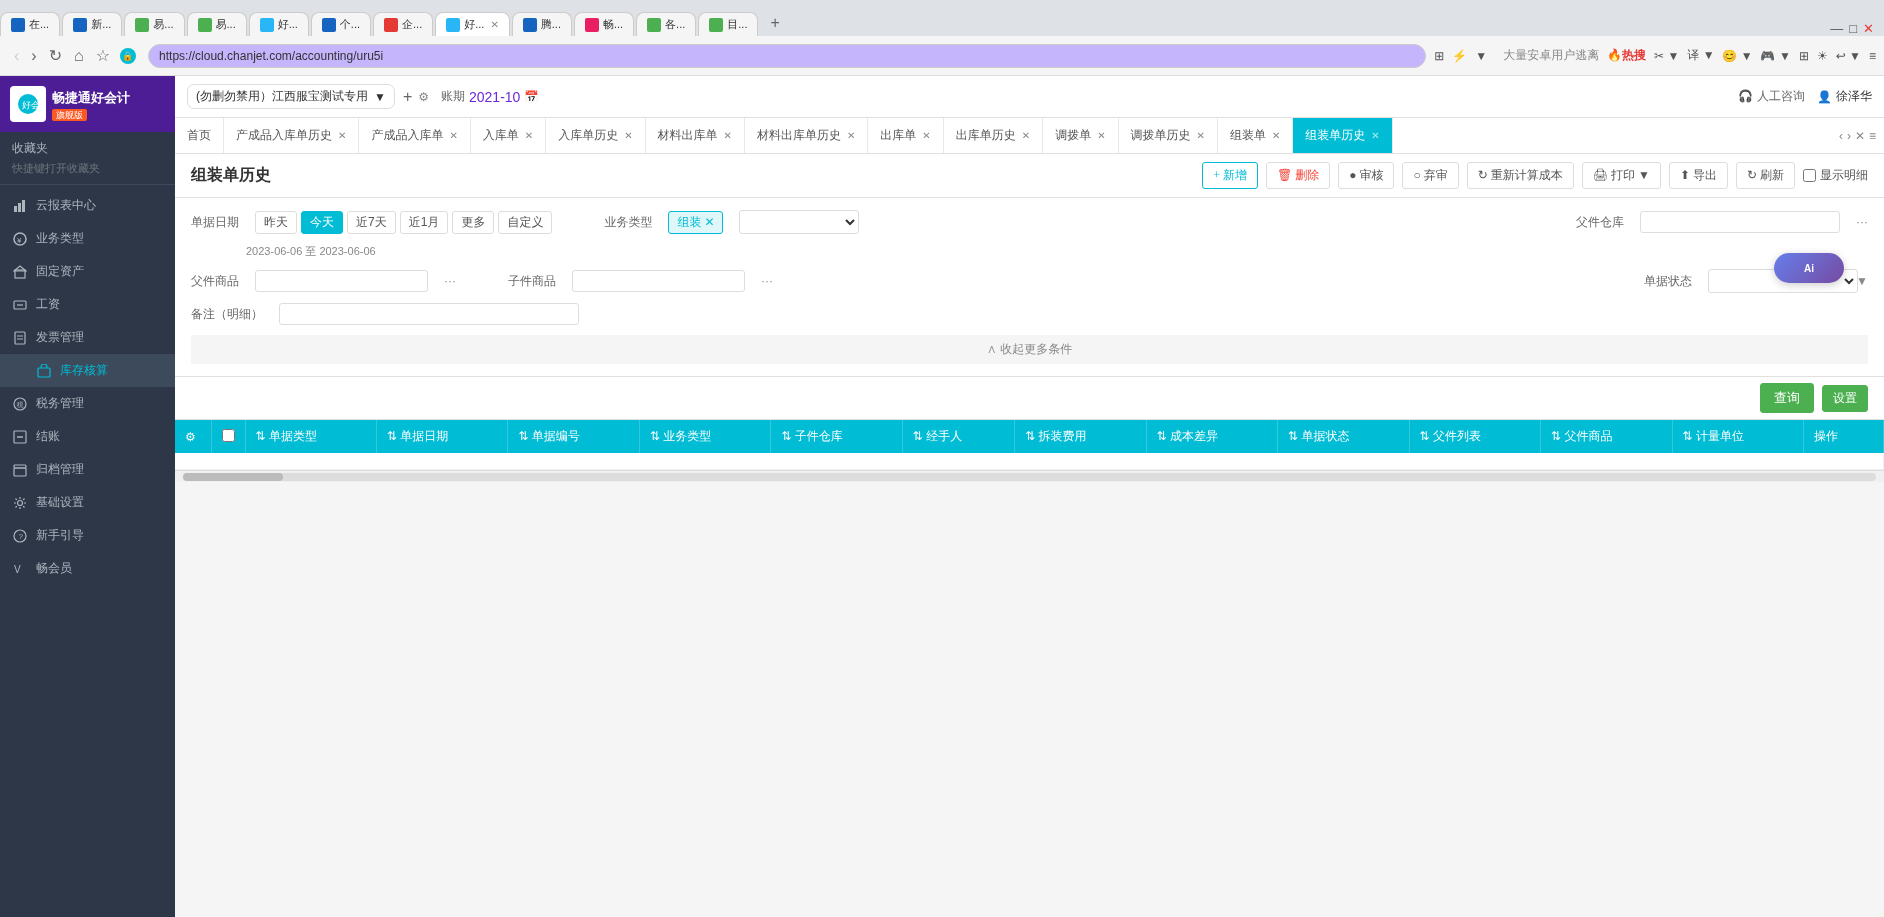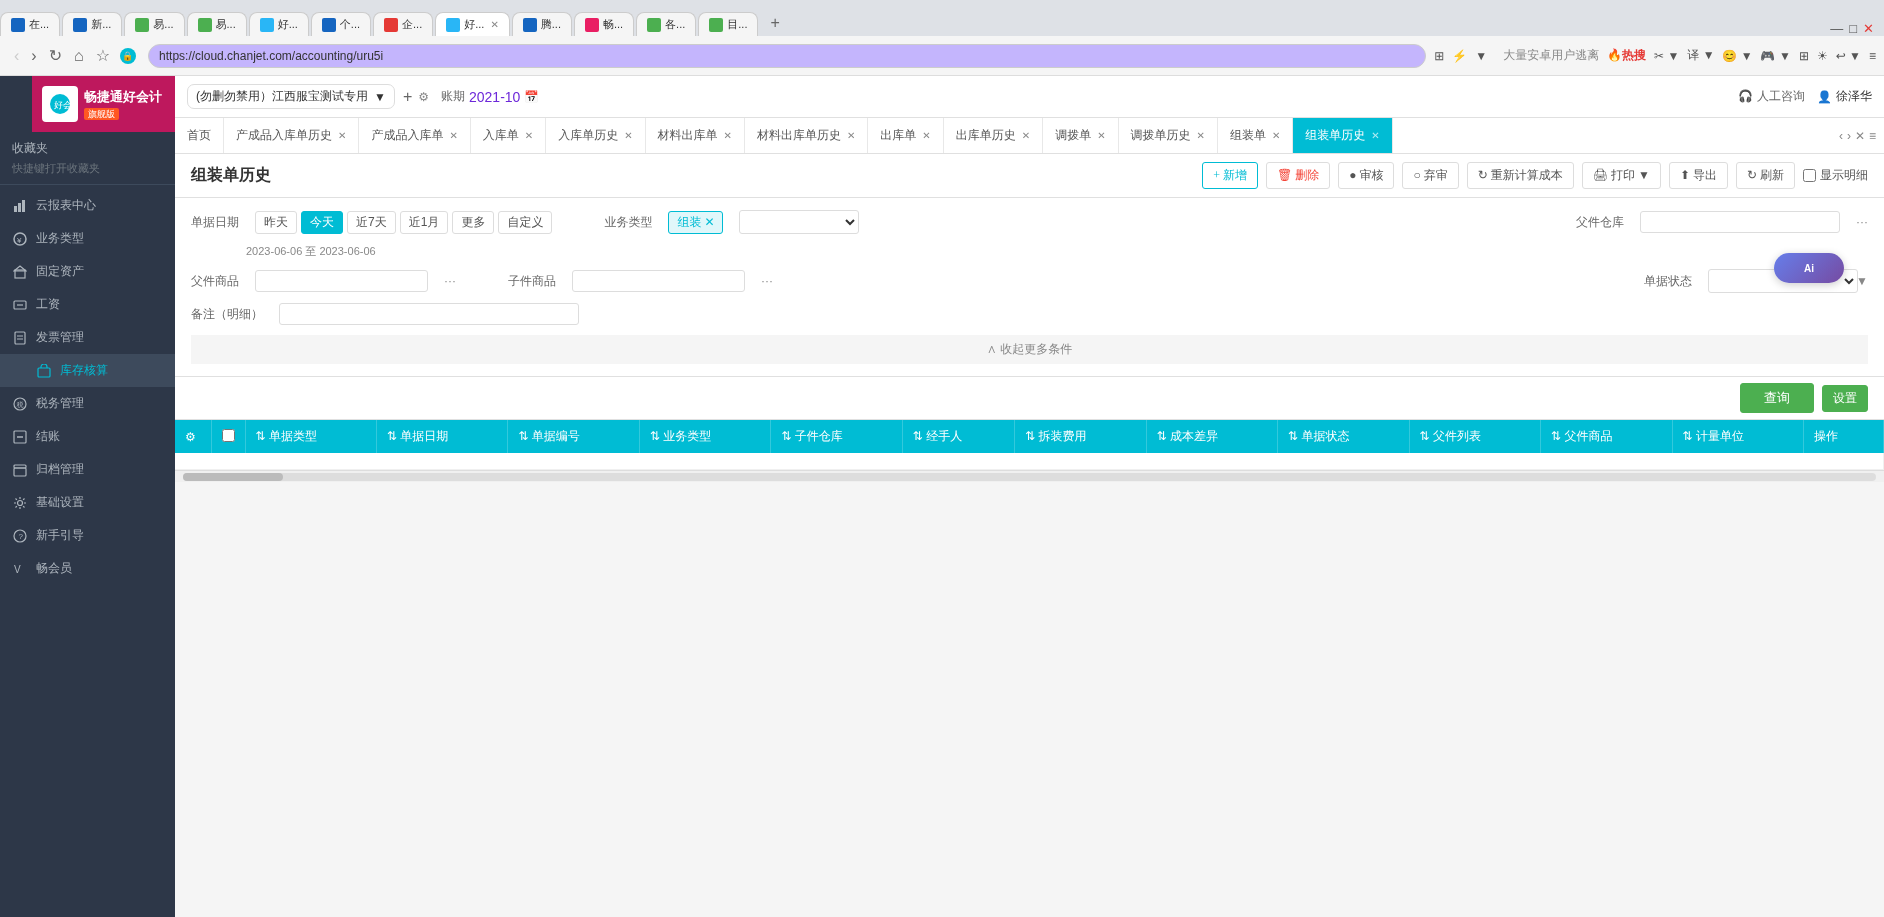--- a/index.html
+++ b/index.html
@@ -18,21 +18,21 @@
     .nav-btn { background: none; border: none; color: #666; font-size: 16px; padding: 2px 6px; cursor: pointer; }
     .nav-btn:disabled { color: #ccc; }
     .address-bar { flex: 1; margin: 0 8px; padding: 4px 10px; border: 1px solid #ccc; border-radius: 20px; font-size: 12px; background: #c4b5fd; color: #333; }
     .toolbar-actions { display: flex; align-items: center; gap: 8px; color: #555; font-size: 12px; }
 
     
     .app-container { display: flex; width: 1884px; height: 841px; background: #fff; }
 
     
     .sidebar { width: 175px; background: #2d3748; color: #fff; display: flex; flex-direction: column; flex-shrink: 0; }
-    .sidebar-logo { background: #be185d; padding: 10px; display: flex; align-items: center; gap: 6px; margin-left: 32px; }
+    .sidebar-logo { background: #4c1d95; padding: 10px; display: flex; align-items: flex-end; gap: 6px; }
     .logo-icon { width: 36px; height: 36px; background: #fff; border-radius: 4px; display: flex; align-items: center; justify-content: center; }
 
     .favorites-section { padding: 8px 12px; border-bottom: 1px solid #3d4a5c; }
     .favorites-title { color: #adb5bd; font-size: 12px; margin-bottom: 4px; cursor: pointer; }
     .favorites-subtitle { color: #6c757d; font-size: 11px; cursor: pointer; }
 
     .nav-menu { flex: 1; overflow-y: auto; padding: 4px 0; }
     .nav-item { display: flex; align-items: center; padding: 8px 12px; color: #adb5bd; cursor: pointer; font-size: 12px; gap: 8px; }
     .nav-item.active { background: #3d4a5c; color: #00bcd4; padding-left: 36px; }
     .nav-icon { width: 16px; height: 16px; display: flex; align-items: center; justify-content: center; flex-shrink: 0; }
@@ -498,21 +498,21 @@
           <input class="filter-input" type="text" style="min-width: 300px;">
         </div>
 
         <div class="collapse-bar">
           <span>∧</span>
           <span>收起更多条件</span>
         </div>
       </div>
 
       <div style="display: flex; align-items: center; justify-content: flex-end; padding: 6px 16px; background: #fff; border-bottom: 1px solid #e0e0e0;">
-        <button class="action-btn green" style="background:#4caf50; color:#fff; border-color:#4caf50; padding: 5px 23px; font-size: 13px;">查询</button>
+        <button class="action-btn green" style="background:#4caf50; color:#fff; border-color:#4caf50; padding: 5px 13px; font-size: 13px;">查询</button>
         <button class="action-btn" style="margin-left:8px; background:#4caf50; color:#fff; border-color:#4caf50;">设置</button>
       </div>
 
       <div class="data-table-wrapper">
         <table class="data-table">
           <thead>
             <tr>
               <th class="th-settings">
                 <span>⚙</span>
               </th>

